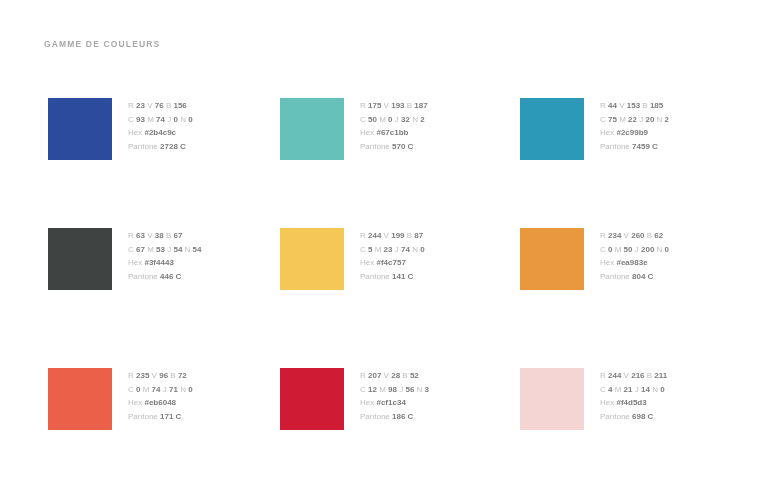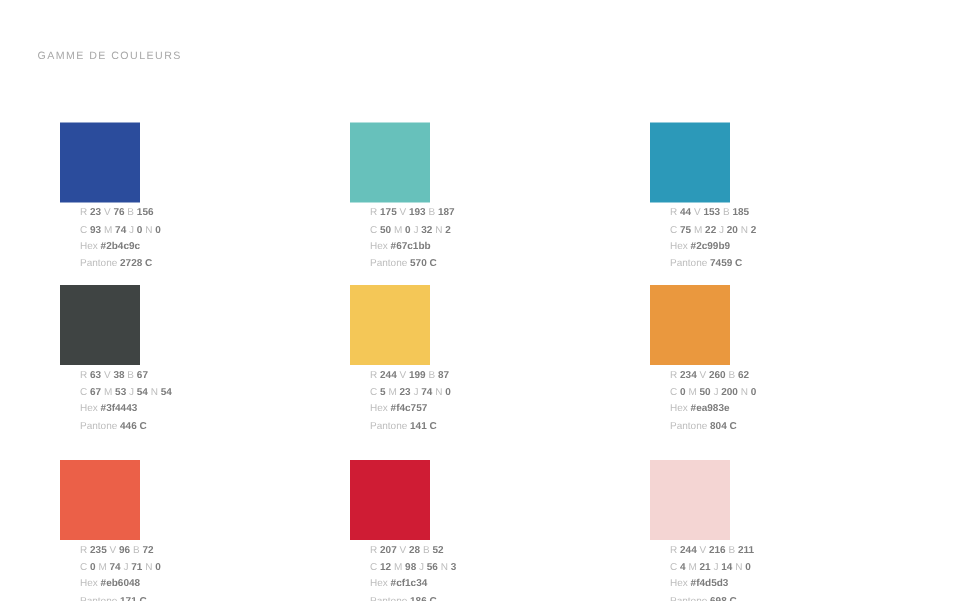--- a/index.html
+++ b/index.html
@@ -14,43 +14,43 @@
 
   .page {
     position: relative;
     width: 768px;
     height: 481px;
     background: #ffffff;
   }
 
   .page-title {
     position: absolute;
-    left: 30px;
+    left: 44px;
     top: 39px;
     font-size: 8.5px;
     letter-spacing: 1.15px;
     color: #a8a8a8;
-    font-weight: 400;
+    font-weight: 700;
     text-transform: uppercase;
     white-space: nowrap;
   }
 
   .palette-grid {
     position: absolute;
     left: 48px;
     top: 98px;
     width: 688px;
     display: grid;
     grid-template-columns: 232px 240px 216px;
     grid-template-rows: 130px 140px 72px;
   }
 
   .swatch-cell {
     display: flex;
-    flex-direction: column;
+    flex-direction: row;
     align-items: flex-start;
   }
 
   .swatch-chip {
     width: 64px;
     height: 62px;
     flex: 0 0 64px;
     display: block;
   }
 

